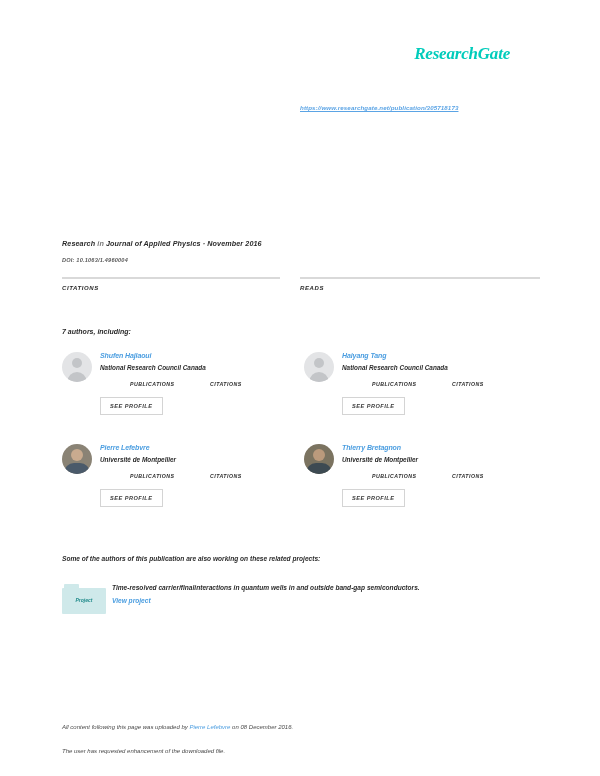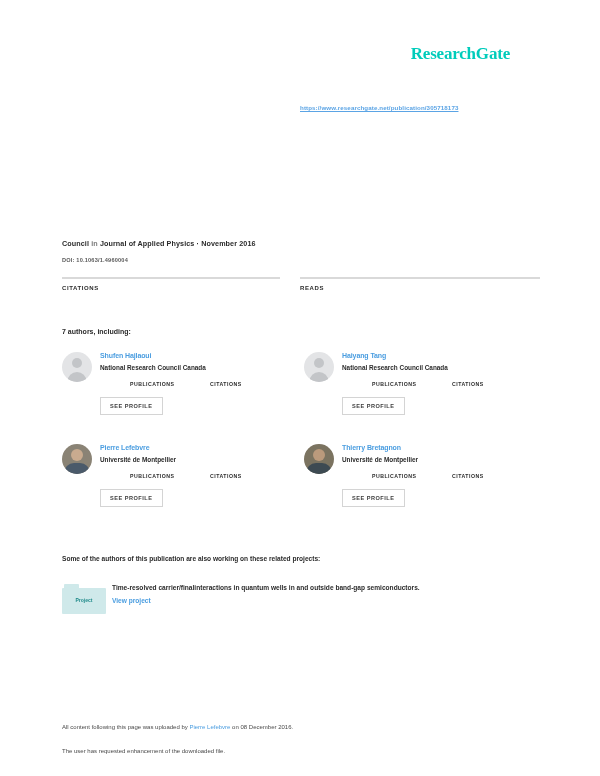--- a/index.html
+++ b/index.html
@@ -4,21 +4,21 @@
 <style>
   html,body{margin:0;padding:0;}
   body{
     width:600px;height:776px;
     background:#ffffff;
     font-family:"Liberation Sans", sans-serif;
     color:#231f20;
     overflow:hidden;
     position:relative;
   }
-  .page{position:relative;width:552px;height:776px;}
+  .page{position:relative;width:552px;height:776px;font-style:italic;}
 
   
   .rg-logo{
     position:absolute; top:44px; right:42px;
     font-size:17px; font-weight:bold; letter-spacing:-.2px;
     color:#00ccbb;
     font-family:"Liberation Serif", serif;
   }
   .rg-url{
     position:absolute; top:104px; left:300px;
@@ -148,21 +148,21 @@
 </head>
 <body>
 
 <div class="page">
 
   <div class="rg-logo">ResearchGate</div>
 
   <a class="rg-url" href="#">https://www.researchgate.net/publication/305718173</a>
 
   <div class="meta">
-    <span>Council</span>
+    <span>Research</span>
     <span class="in">in</span>
     <span>Journal of Applied Physics · November 2016</span>
   </div>
 
   <div class="doi">DOI: 10.1063/1.4960004</div>
 
   <div class="stats">
     <div class="stat left">
       <div class="rule"></div>
       <div class="stat-label">CITATIONS</div>

